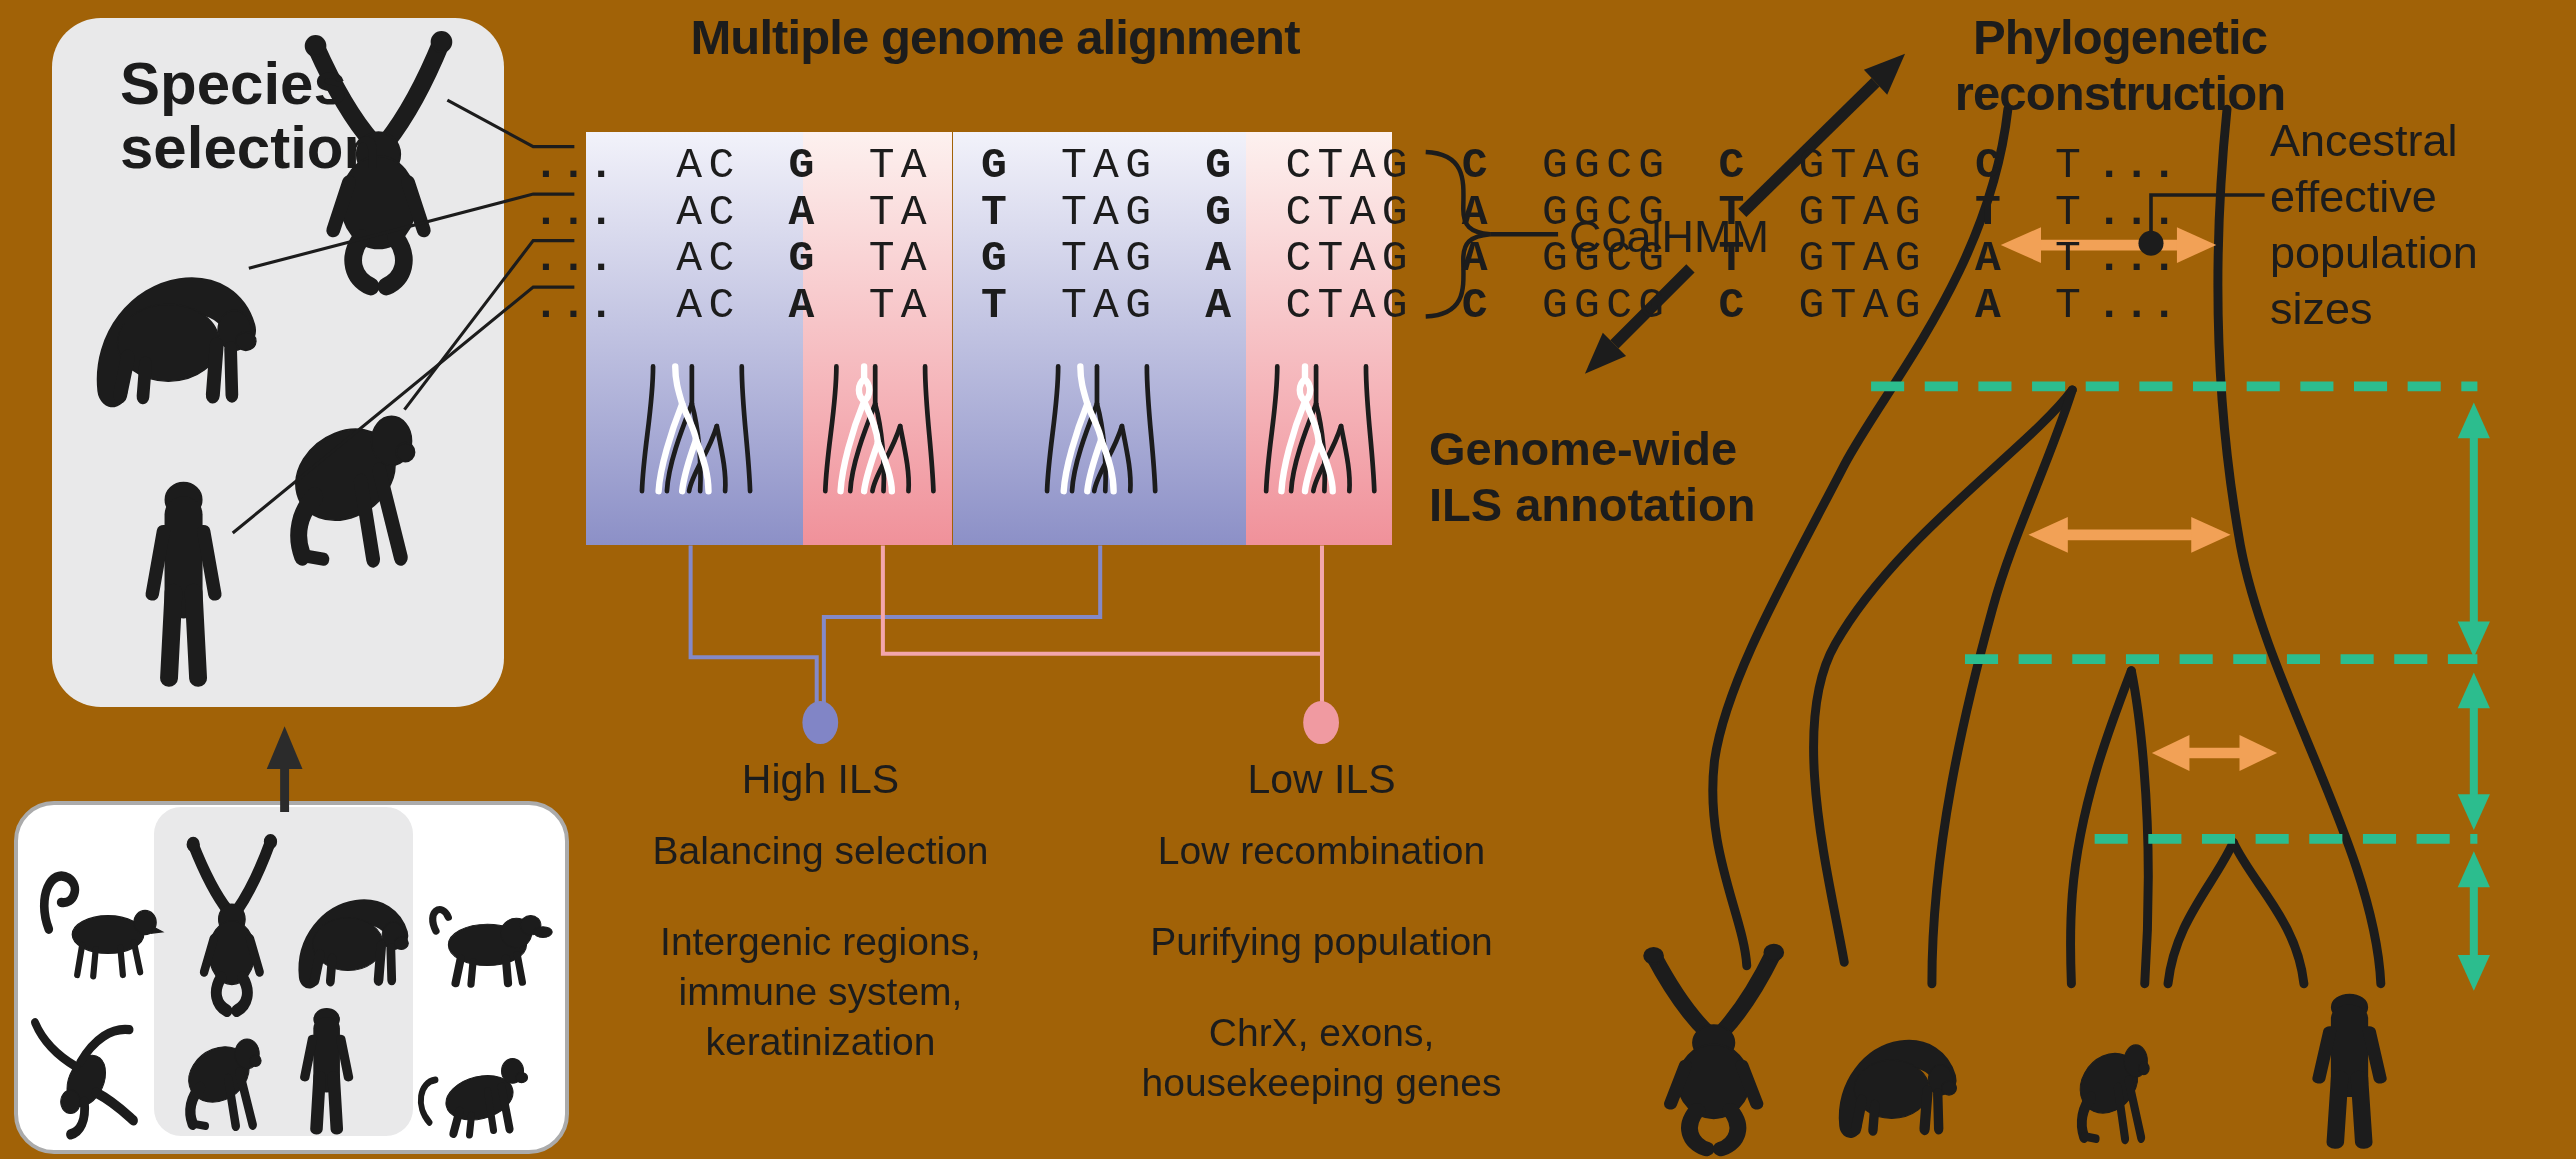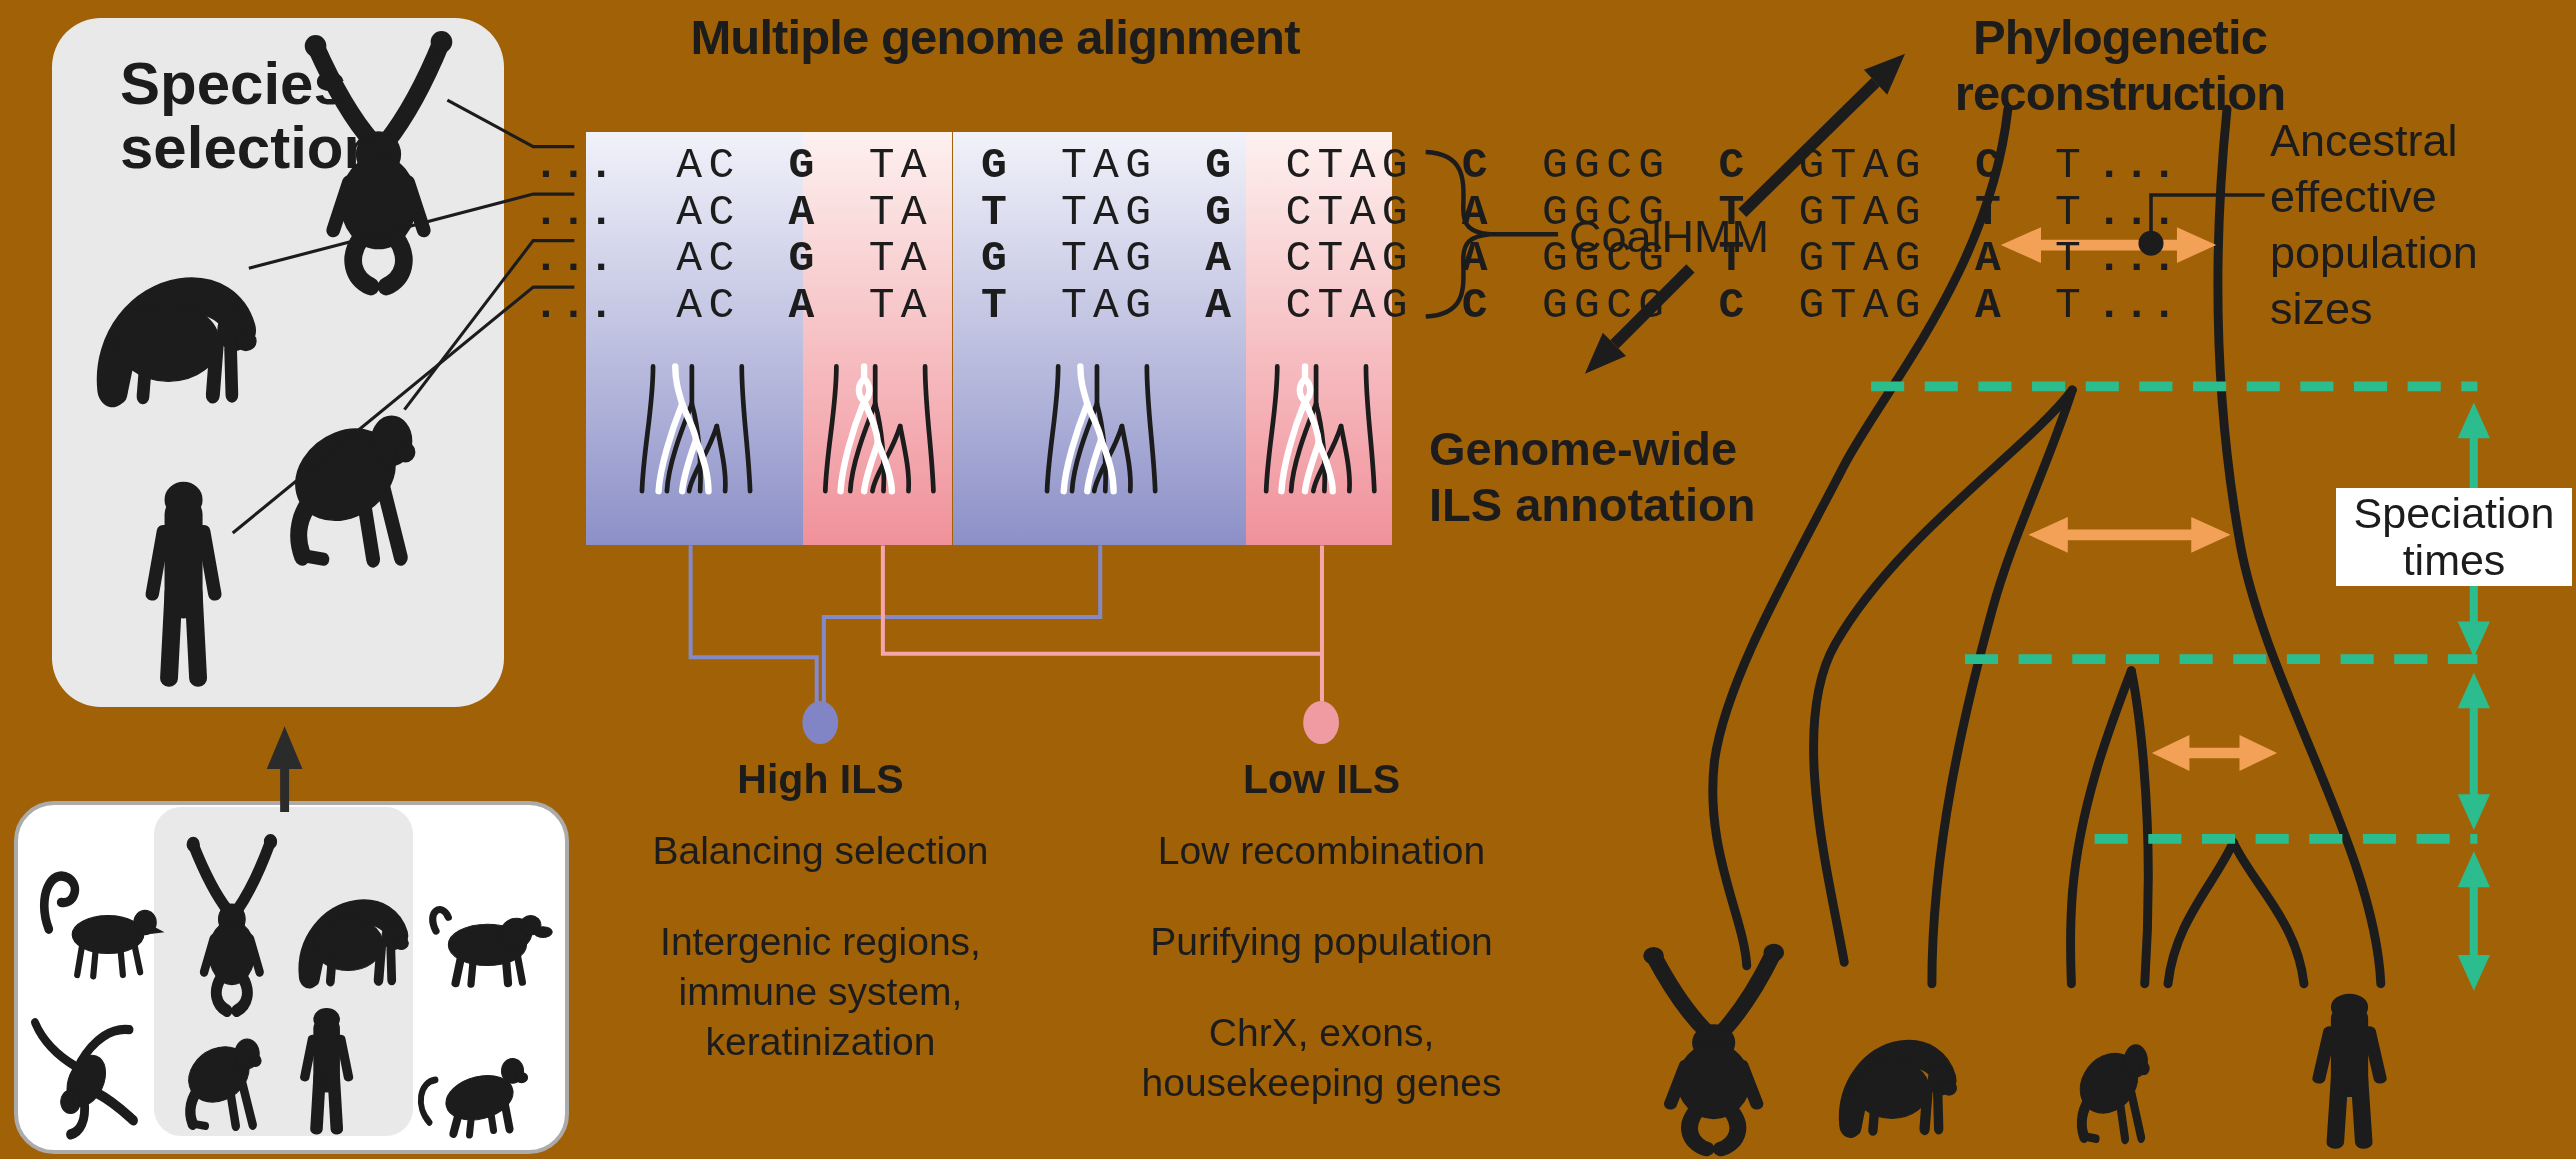--- a/index.html
+++ b/index.html
@@ -19,21 +19,21 @@
   .seq-row .trail{margin-left:9px;}
   .seq-row .seg{letter-spacing:6.3px;margin-left:48px;}
   .seq-row .seg.b{font-weight:bold;}
   .stripe{position:absolute;top:132px;height:413px;}
   .stripe.blue{background:linear-gradient(#f2f2fa, #8c90c7);}
   .stripe.pink{background:linear-gradient(#fdf1ef, #f0919a);}
   .coalhmm{font-size:45px;}
   .ils-annot{font-size:47px;font-weight:bold;line-height:56px;}
   .ne-label{font-size:45px;line-height:56px;}
   .col{width:465px;text-align:center;}
-  .col-title{font-size:41px;font-weight:bold;}
+  .col-title{font-size:41px;font-weight:normal;}
   .col-item{font-size:39px;line-height:50px;margin-bottom:41px;}
   .spec-label{font-size:43px;line-height:47px;text-align:center;background:#fff;padding:1.8px 0;}
   svg{position:absolute;left:0;top:0;}
   .z1{z-index:1}.z2{z-index:2}.z3{z-index:3}
 </style>
 </head>
 <body>
 
 <div id="canvas">
 
@@ -405,16 +405,15 @@
     <div class="col-title">Low ILS</div>
     <div style="margin-top:23px;">
         <div class="col-item">Low recombination</div>
         <div class="col-item">Purifying population</div>
         <div class="col-item">ChrX, exons,<br>housekeeping genes</div>
       </div>
   </div>
 
   <div class="abs z3 ne-label" style="left:2270px;top:113px;"><span>Ancestral</span><br><span>effective</span><br><span>population</span><br><span>sizes</span></div>
 
-  <div class="abs z3 spec-label" style="left:2336px;top:488px;width:236px;"><span>Speciation</span><br><span>times</span></div>
 
 </div>
 
 
 </body></html>

